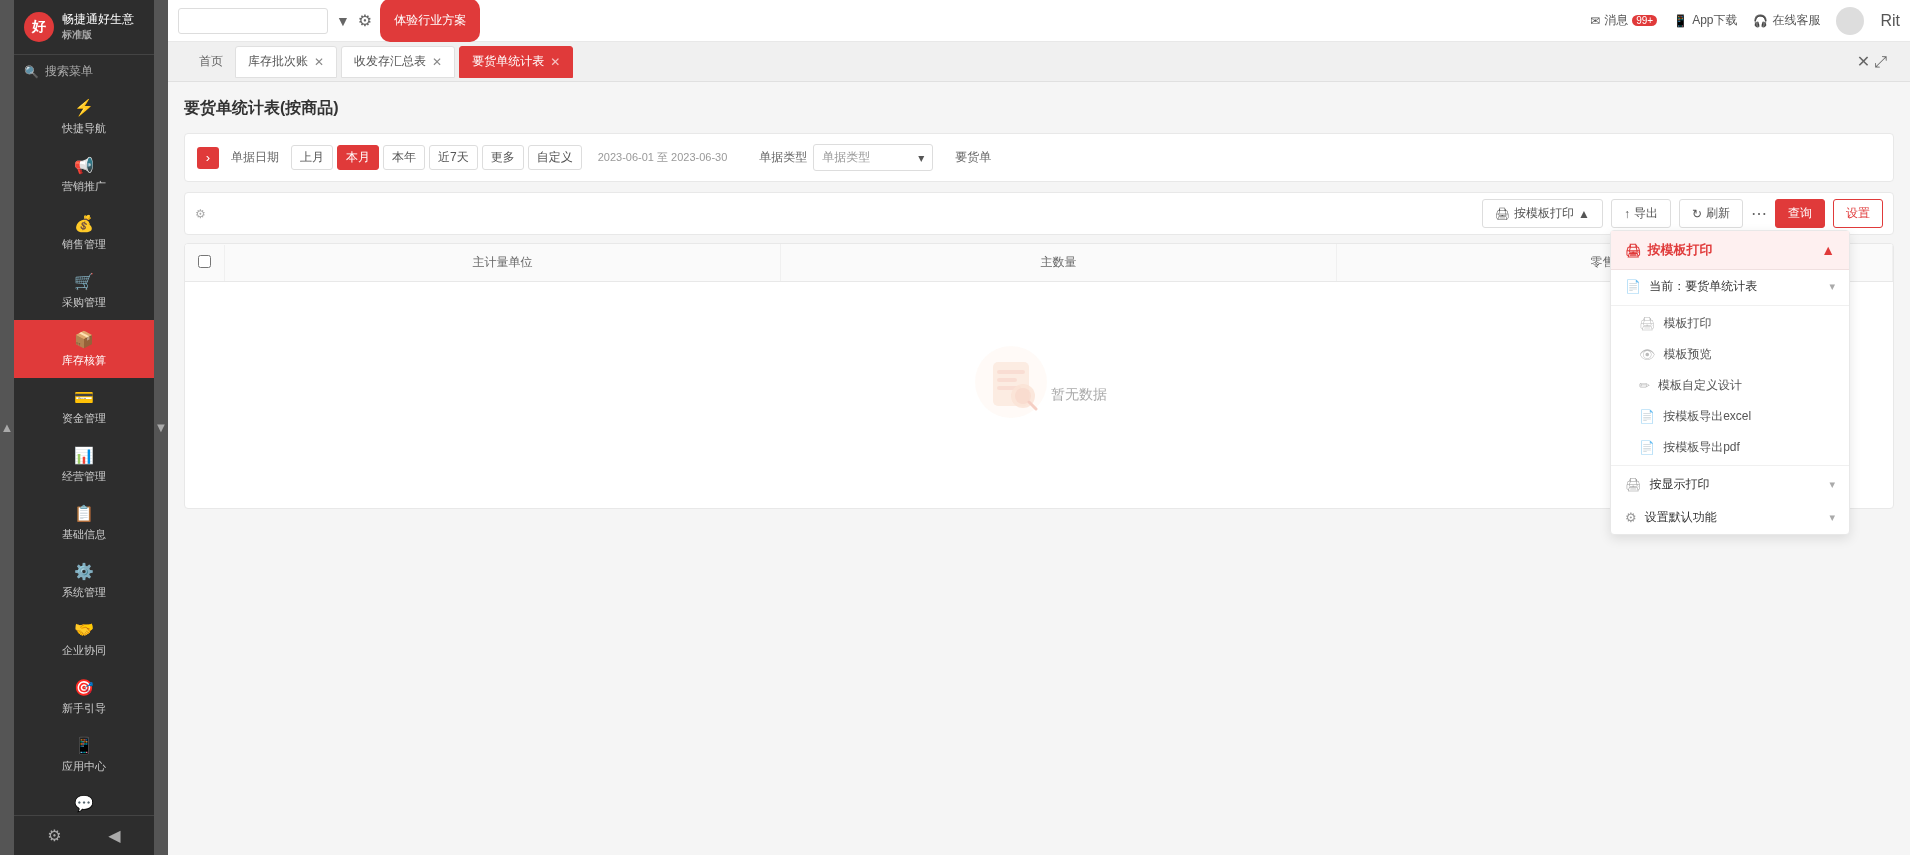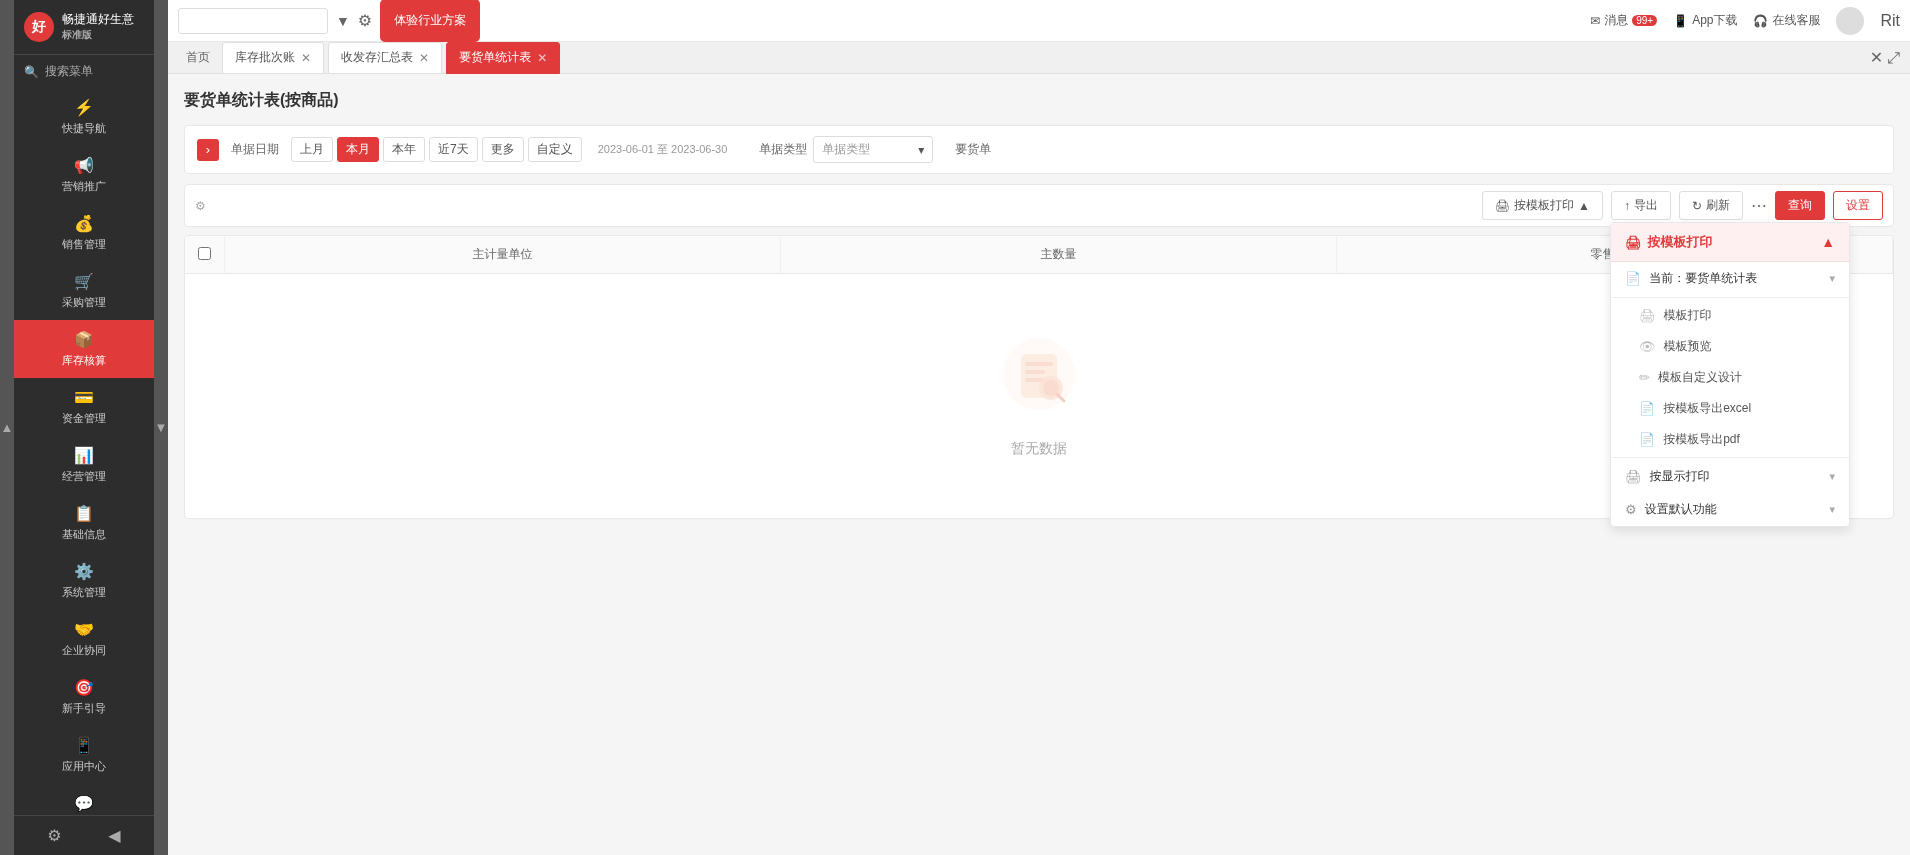--- a/index.html
+++ b/index.html
@@ -86,39 +86,39 @@
       font-size: 12px;
       color: #999;
     }
     .topbar-dropdown { color: #666; cursor: pointer; font-size: 14px; }
     .topbar-settings { color: #666; cursor: pointer; font-size: 16px; }
     .topbar-btn-industry {
       background: #e03a3a;
       color: white;
       border: none;
       padding: 13px 14px;
-      border-radius: 5px;
+      border-radius: 10px;
       cursor: pointer;
       font-size: 12px;
     }
     .topbar-right { margin-left: auto; display: flex; align-items: center; gap: 16px; }
     .topbar-right-item { display: flex; align-items: center; gap: 4px; color: #555; cursor: pointer; font-size: 12px; }
     .badge {
       background: #e03a3a; color: white; font-size: 10px;
       padding: 0 4px; border-radius: 8px; min-width: 16px; text-align: center;
     }
     .topbar-avatar { width: 28px; height: 28px; background: #ddd; border-radius: 50%; }
 
     
     .tabs-bar {
-      height: 32px;
+      height: 40px;
       background: #f0f0f0;
       display: flex;
       align-items: center;
-      padding: 0 10px;
+      padding: 0 23px;
       border-bottom: 1px solid #e0e0e0;
       gap: 4px;
     }
     .tab {
       height: 32px;
       padding: 0 12px;
       display: flex; align-items: center; gap: 6px;
       background: #fff;
       border: 1px solid #e0e0e0;
       border-radius: 3px 3px 0 0;
@@ -208,21 +208,21 @@
       align-items: center;
       border-bottom: 1px solid #e8e8e8;
       background: #fafafa;
       font-size: 12px;
       color: #666;
     }
     .th { padding: 10px 12px; flex: 1; text-align: center; border-right: 1px solid #f0f0f0; }
     .th:first-child { max-width: 40px; }
     .th.product { flex: 2; }
     .table-empty {
-      display: flex; flex-direction: column; align-items: center; justify-content: center;
+      display: flex; flex-direction: row; align-items: center; justify-content: center;
       padding: 60px 20px;
       color: #999;
     }
     .empty-icon { font-size: 60px; margin-bottom: 12px; opacity: 0.4; }
     .empty-text { font-size: 14px; color: #aaa; }
 
     
     .print-dropdown {
       position: absolute;
       top: 148px;

